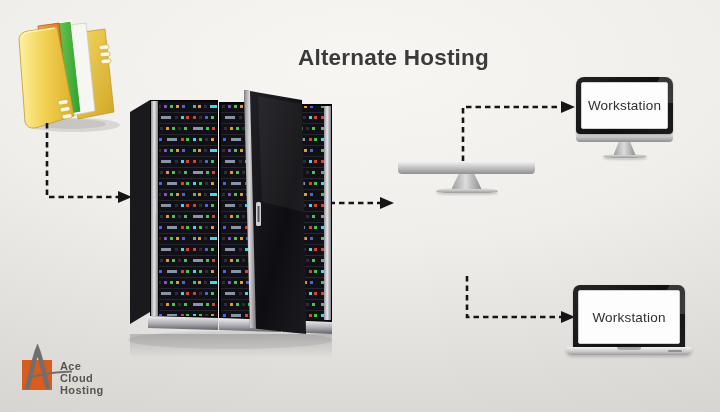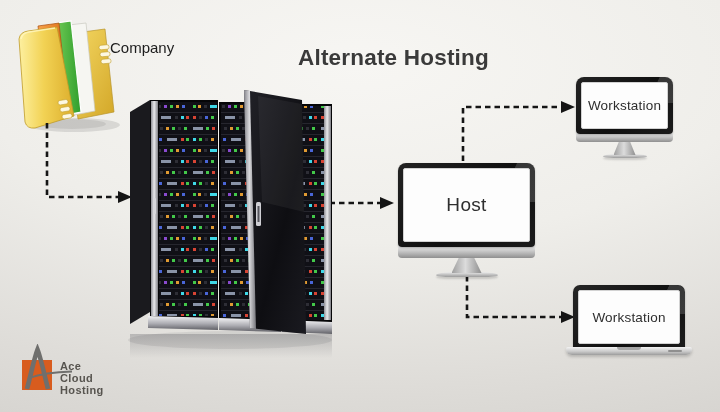--- a/index.html
+++ b/index.html
@@ -110,21 +110,20 @@
     <path d="M9,33 Q10,26 18,25 L47,21 L64,110 L25,122 Q17,123 15,116 Z" fill="url(#gFront)" stroke="#bf9a28" stroke-width=".8"></path>
     <path d="M11,33 Q12,27 19,26 L45,22" fill="none" stroke="#fff6bd" stroke-width="1.6" opacity=".85"></path>
     <g>
       <rect x="48" y="94" width="10" height="4.5" rx="2" fill="#fdf8e2" stroke="#c2a02e" stroke-width=".6" transform="rotate(-9 53 96)"></rect>
       <rect x="50" y="101" width="10" height="4.5" rx="2" fill="#fdf8e2" stroke="#c2a02e" stroke-width=".6" transform="rotate(-9 55 103)"></rect>
       <rect x="52" y="108" width="10" height="4.5" rx="2" fill="#fdf8e2" stroke="#c2a02e" stroke-width=".6" transform="rotate(-9 57 110)"></rect>
     </g>
   </svg>
 
   <div class="folder-label">
-    <span>Company</span>
   </div>
 
   <svg class="arrows-svg" width="720" height="412" viewBox="0 0 720 412">
     <defs>
       <marker id="ah" markerUnits="userSpaceOnUse" markerWidth="15" markerHeight="13" refX="2" refY="6" orient="auto">
         <path d="M0,0 L14,6 L0,12 Z" fill="#151515"></path>
       </marker>
     </defs>
     <path d="M47,123 V197 H120" fill="none" stroke="#151515" stroke-width="2.6" stroke-dasharray="5.5 4" marker-end="url(#ah)"></path>
     <path d="M320,203 H382" fill="none" stroke="#151515" stroke-width="2.6" stroke-dasharray="5.5 4" marker-end="url(#ah)"></path>
@@ -232,25 +231,20 @@
     <g>
       <path d="M118,0 L176,10 L180,244 L124,238 Z" fill="url(#gDoor)"></path>
       <path d="M118,0 L124,1 L130,239 L124,238 Z" fill="url(#gRail)" opacity=".92"></path>
       <path d="M132,6 L176,14 L178,122 L136,112 Z" fill="#ffffff" opacity=".05"></path>
       <rect x="130" y="112" width="5" height="24" rx="1.5" fill="#cfcfd4"></rect>
       <rect x="131.5" y="116" width="2" height="16" fill="#55555c"></rect>
     </g>
   </svg>
 
   <div class="monitor host">
-    <div class="bezel">
-      <div class="screen">
-        <span class="screen-label">Host</span>
-      </div>
-    </div>
     <div class="chin"></div>
     <div class="neck"></div>
     <div class="foot"></div>
   </div>
 
   <div class="monitor ws ws-top">
     <div class="bezel">
       <div class="screen">
         <span class="screen-label">Workstation</span>
       </div>

